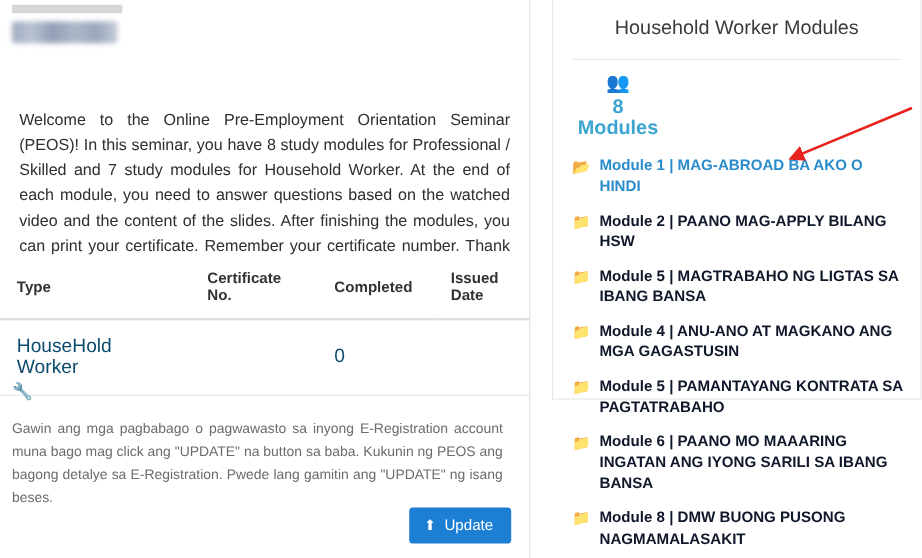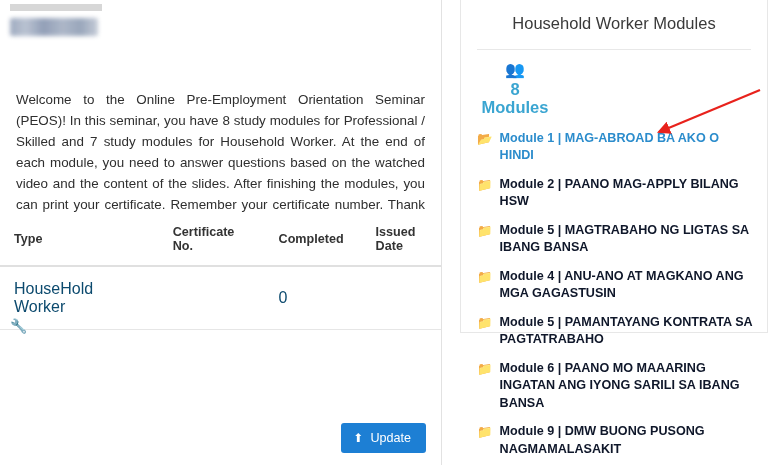--- a/index.html
+++ b/index.html
@@ -255,20 +255,21 @@
             <td></td>
           </tr>
         </tbody>
       </table>
     </div>
 
     <div class="corrections">
       <div class="corr-title">
         <span class="wrench-icon">🔧</span>
       </div>
+      <div class="corr-body">Gawin ang mga pagbabago o pagwawasto sa inyong E-Registration account muna bago mag click ang "UPDATE" na button sa baba. Kukunin ng PEOS ang bagong detalye sa E-Registration. Pwede lang gamitin ang "UPDATE" ng isang beses.</div>
     </div>
 
     <button class="update-btn">
       <span class="upload-icon">⬆</span>
       <span>Update</span>
     </button>
   </div>
 
   <div class="v-divider"></div>
 
@@ -312,21 +313,21 @@
         <span class="module-label">Module 5 | PAMANTAYANG KONTRATA SA PAGTATRABAHO</span>
       </div>
 
       <div class="module-item">
         <span class="folder-icon">📁</span>
         <span class="module-label">Module 6 | PAANO MO MAAARING INGATAN ANG IYONG SARILI SA IBANG BANSA</span>
       </div>
 
       <div class="module-item">
         <span class="folder-icon">📁</span>
-        <span class="module-label">Module 9 | DMW BUONG PUSONG NAGMAMALASAKIT</span>
+        <span class="module-label">Module 8 | DMW BUONG PUSONG NAGMAMALASAKIT</span>
       </div>
     </div>
 
   </div>
 
   <svg class="arrow-svg" viewBox="0 0 120 52">
     <defs>
       <marker id="ah" markerWidth="6" markerHeight="6" refX="5" refY="3" orient="auto">
         <path d="M0,0 L6,3 L0,6 z" fill="#e8221c"></path>
       </marker>

